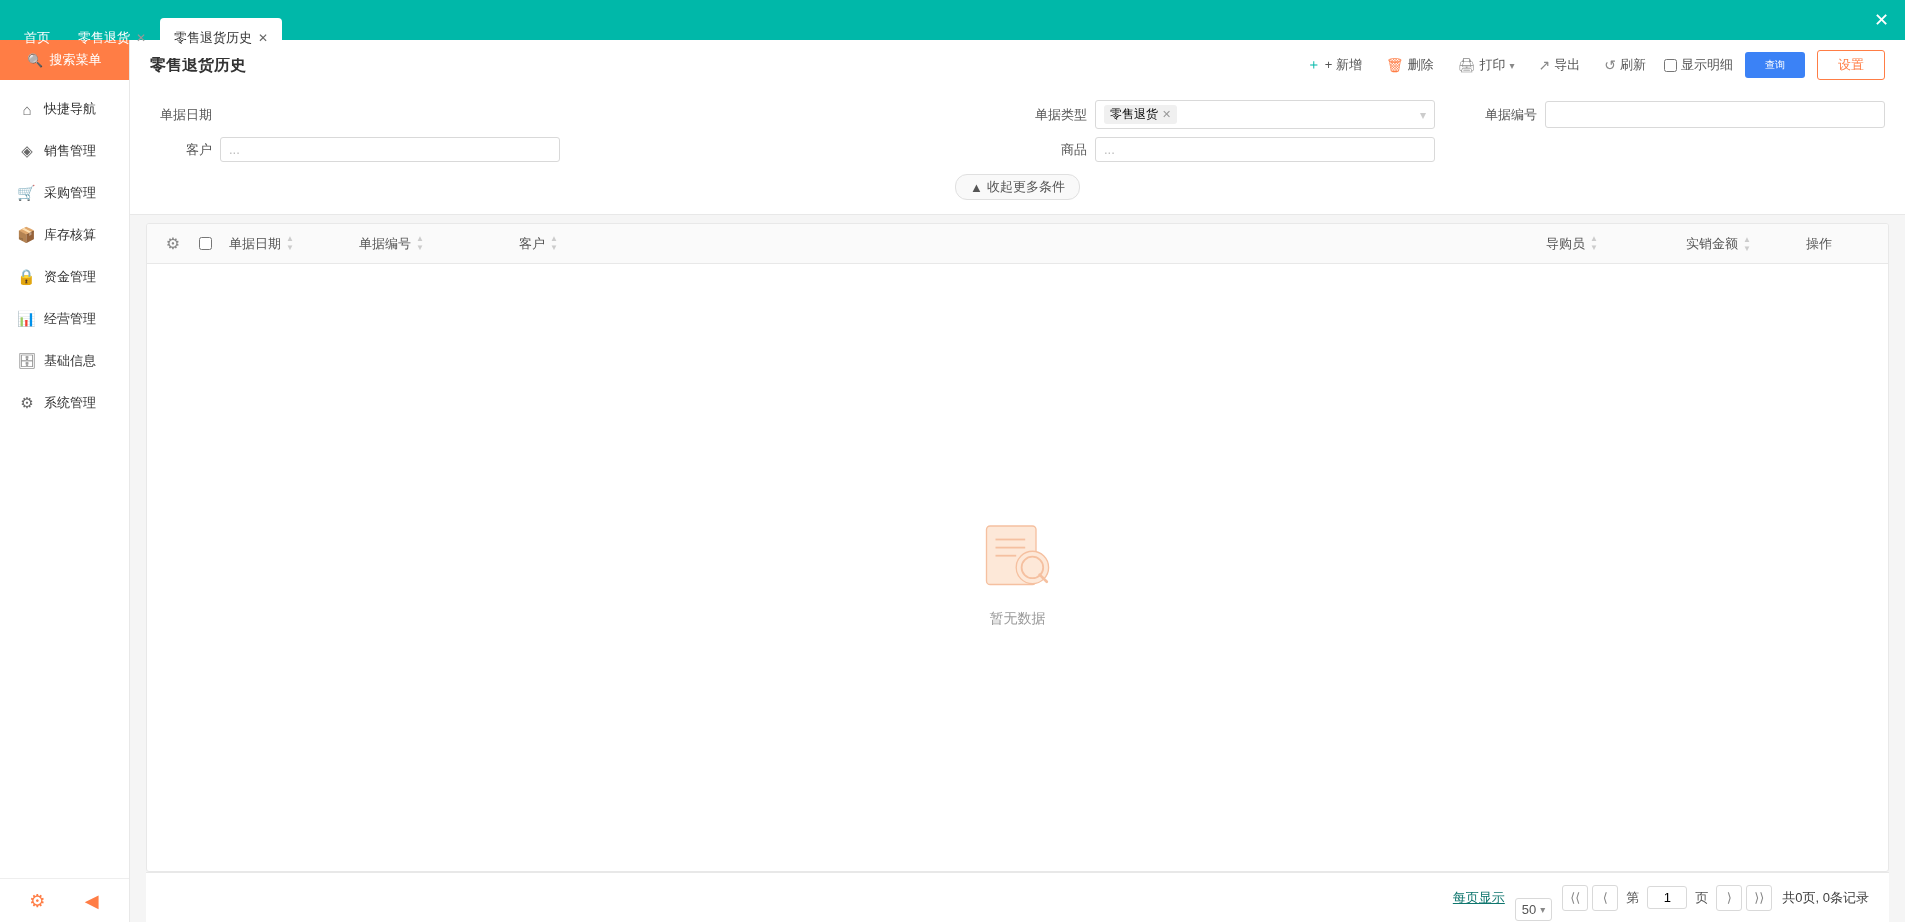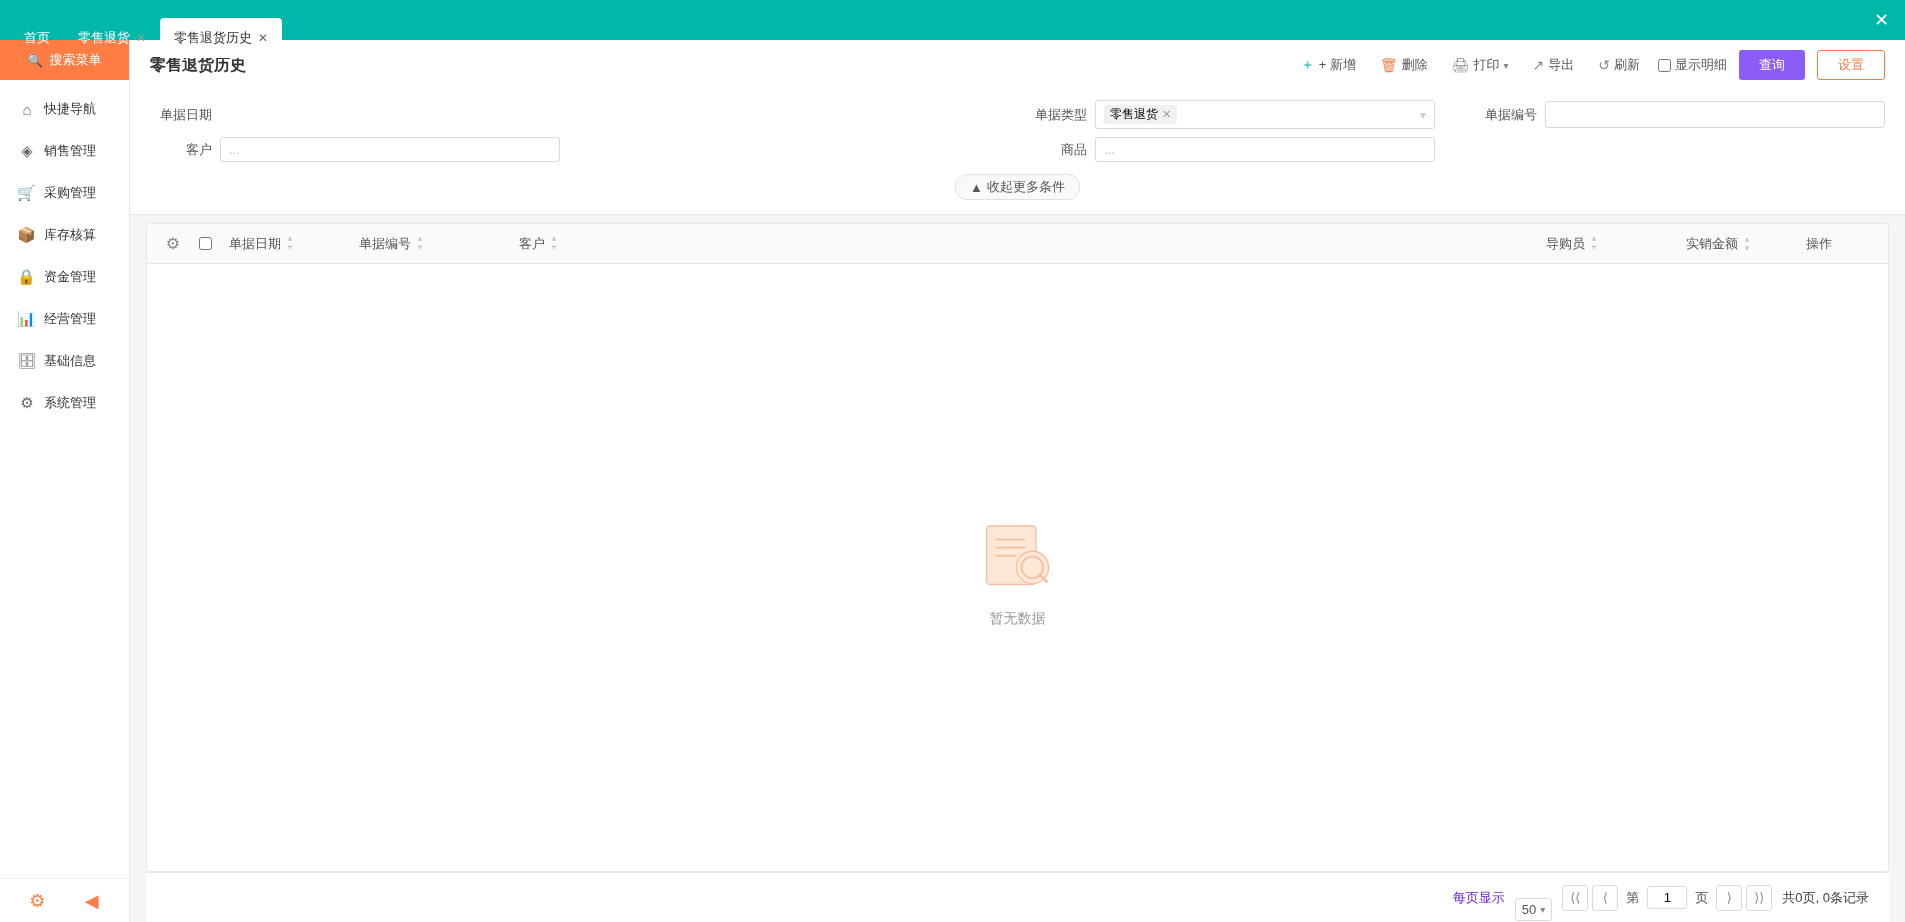--- a/index.html
+++ b/index.html
@@ -147,26 +147,26 @@
       font-size: 16px;
       font-weight: bold;
       color: #333;
     }
     .header-actions {
       display: flex;
       align-items: center;
       gap: 12px;
     }
     .btn-query {
-      background: #8b5cf6;
+      background: #3b82f6;
       color: #fff;
       border: none;
       padding: 6px 20px;
       border-radius: 3px;
-      font-size: 13px;
+      font-size: 10px;
       cursor: pointer;
     }
     .btn-setting {
       background: #fff;
       color: #ff7d45;
       border: 1px solid #ff7d45;
       padding: 5px 20px;
       border-radius: 3px;
       font-size: 13px;
       cursor: pointer;
@@ -351,21 +351,21 @@
       padding: 0 20px;
       background: #fff;
       border-top: 1px solid #e8e8e8;
       gap: 10px;
       font-size: 13px;
       color: #555;
       flex-shrink: 0;
       margin: 0 16px;
       border-top: none;
     }
-    .page-size-label { color: #6d28d9; }
+    .page-size-label { color: #0f766e; text-decoration: underline; }
     .page-size-select {
       border: 1px solid #d9d9d9;
       border-radius: 3px;
       padding: 3px 6px;
       font-size: 13px;
       display: flex;
       align-items: center;
       gap: 4px;
       cursor: pointer;
       background: #fff;

